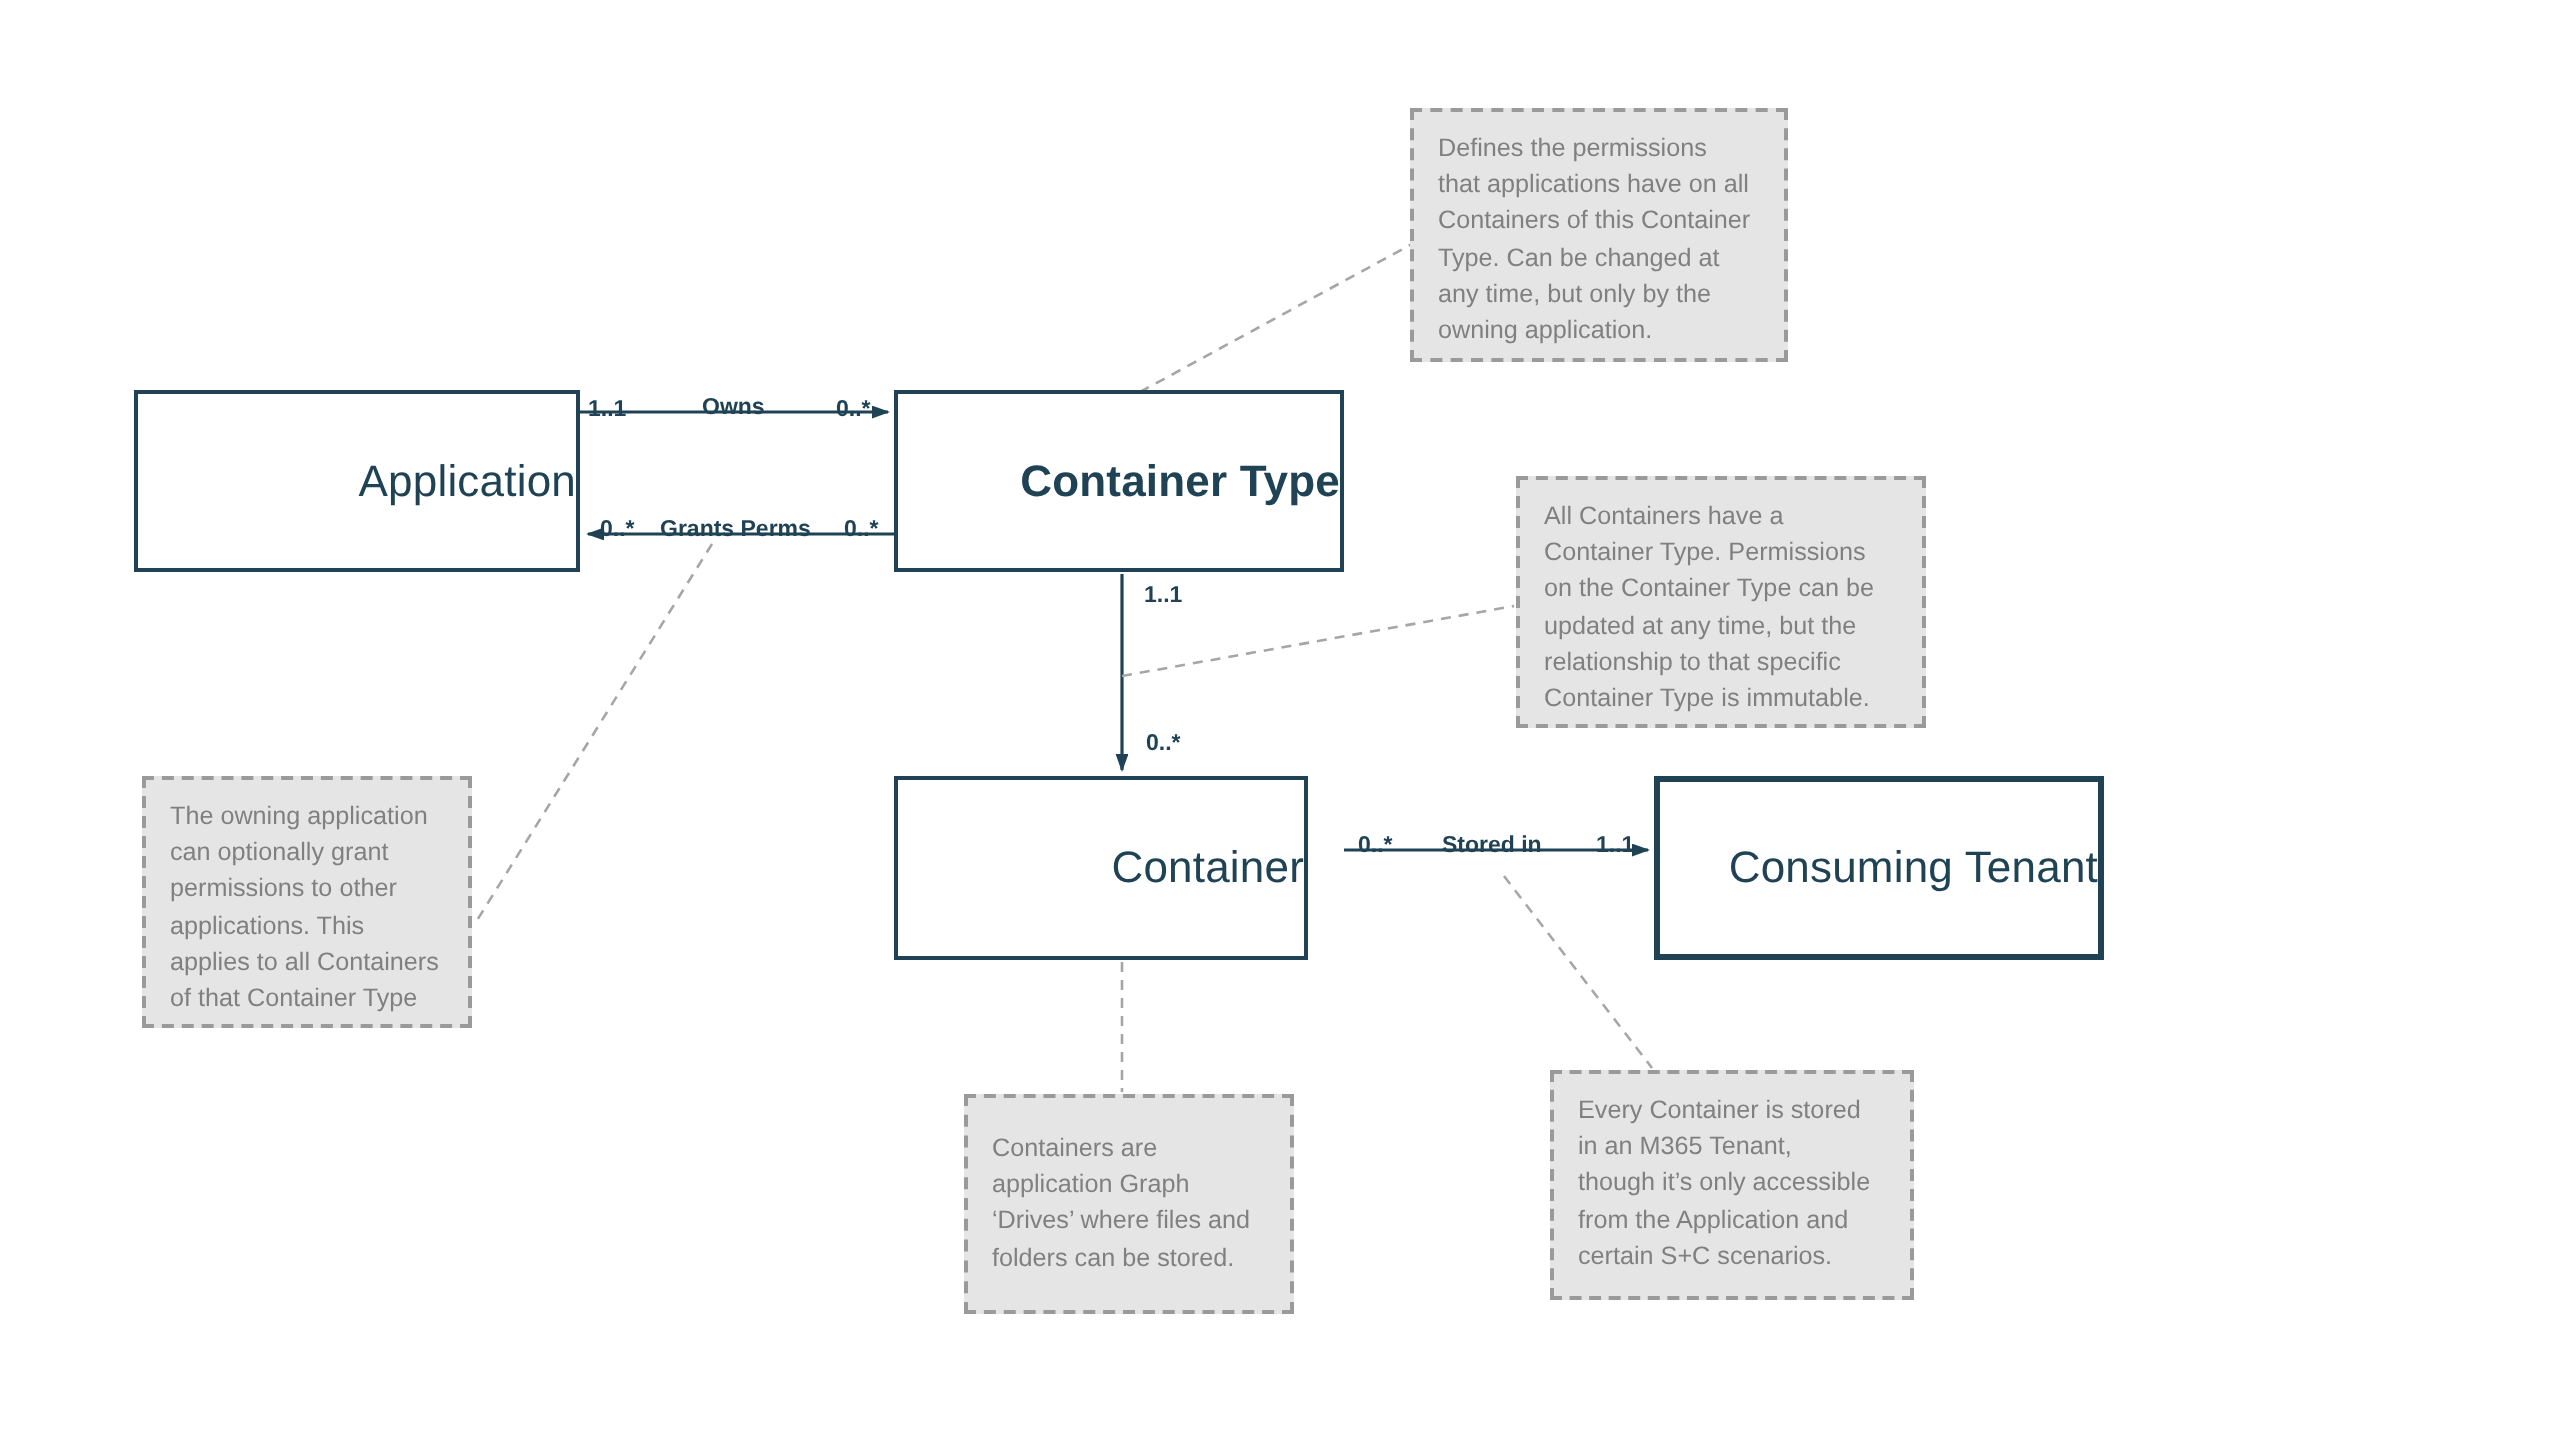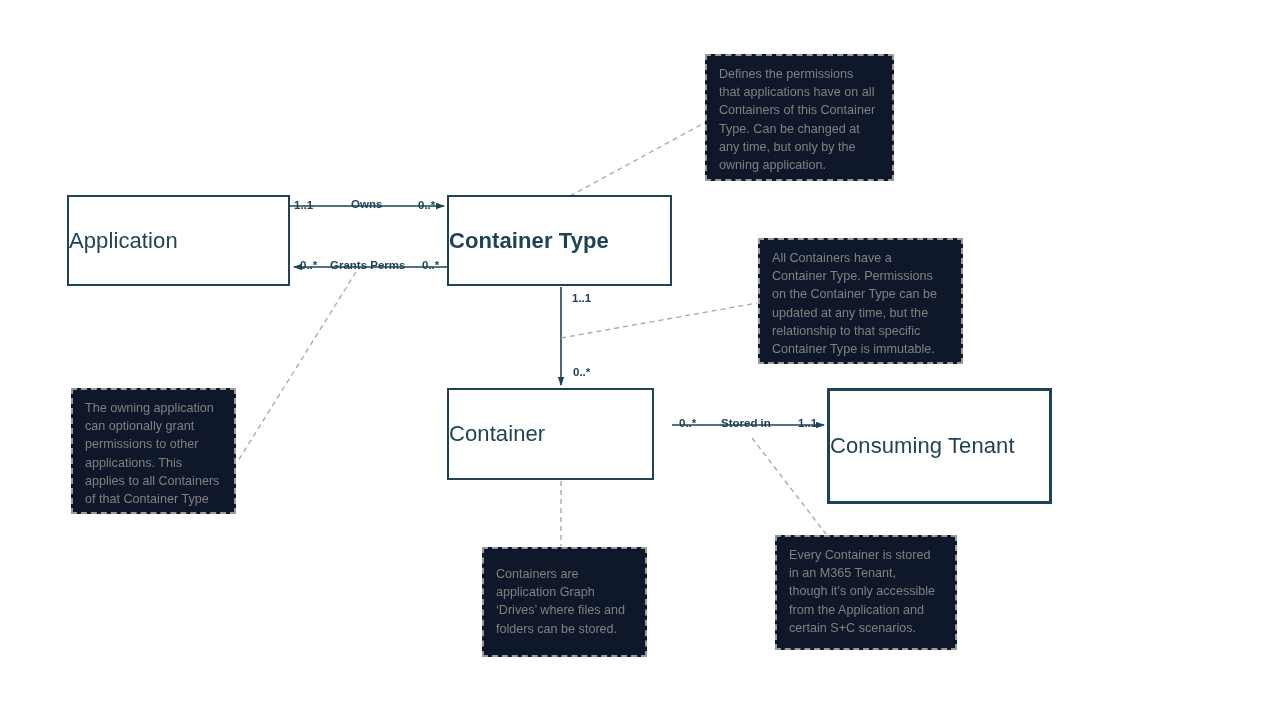--- a/index.html
+++ b/index.html
@@ -28,37 +28,37 @@
     height: 720px;
     pointer-events: none;
   }
   .entity-box {
     position: absolute;
     box-sizing: border-box;
     background: #ffffff;
     border: 2px solid #1F4355;
     display: flex;
     align-items: center;
-    justify-content: flex-start;
+    justify-content: flex-end;
   }
   .entity-box.thick {
     border-width: 3px;
   }
   .entity-label {
     color: #1F4355;
     font-size: 22px;
     font-family: "Liberation Sans", sans-serif;
     letter-spacing: 0.1px;
     white-space: nowrap;
     text-align: center;
   }
   .note-box {
     position: absolute;
     box-sizing: border-box;
-    background: #0f172a;
+    background: #e5e5e5;
     border: 2px dashed #9a9a9a;
     padding: 9px 12px 8px 12px;
   }
   .note-text {
     color: #808080;
     font-size: 12.6px;
     line-height: 18.2px;
     font-family: "Liberation Sans", sans-serif;
     white-space: pre-line;
   }
@@ -113,21 +113,21 @@
   </div>
 
   <div class="entity-box" style="left:447px; top:195px; width:225px; height:91px;font-weight:bold;">
     <span class="entity-label">Container Type</span>
   </div>
 
   <div class="entity-box" style="left:447px; top:388px; width:207px; height:92px;">
     <span class="entity-label">Container</span>
   </div>
 
-  <div class="entity-box thick" style="left:827px; top:388px; width:225px; height:116px;">
+  <div class="entity-box thick" style="left:827px; top:388px; width:225px; height:92px;">
     <span class="entity-label">Consuming Tenant</span>
   </div>
 
   <span class="edge-label" style="left:294px; top:199px;">1..1</span>
   <span class="edge-label" style="left:351px; top:198px;">Owns</span>
   <span class="edge-label" style="left:418px; top:199px;">0..*</span>
 
   <span class="edge-label" style="left:300px; top:259px;">0..*</span>
   <span class="edge-label" style="left:330px; top:259px;">Grants Perms</span>
   <span class="edge-label" style="left:422px; top:259px;">0..*</span>

